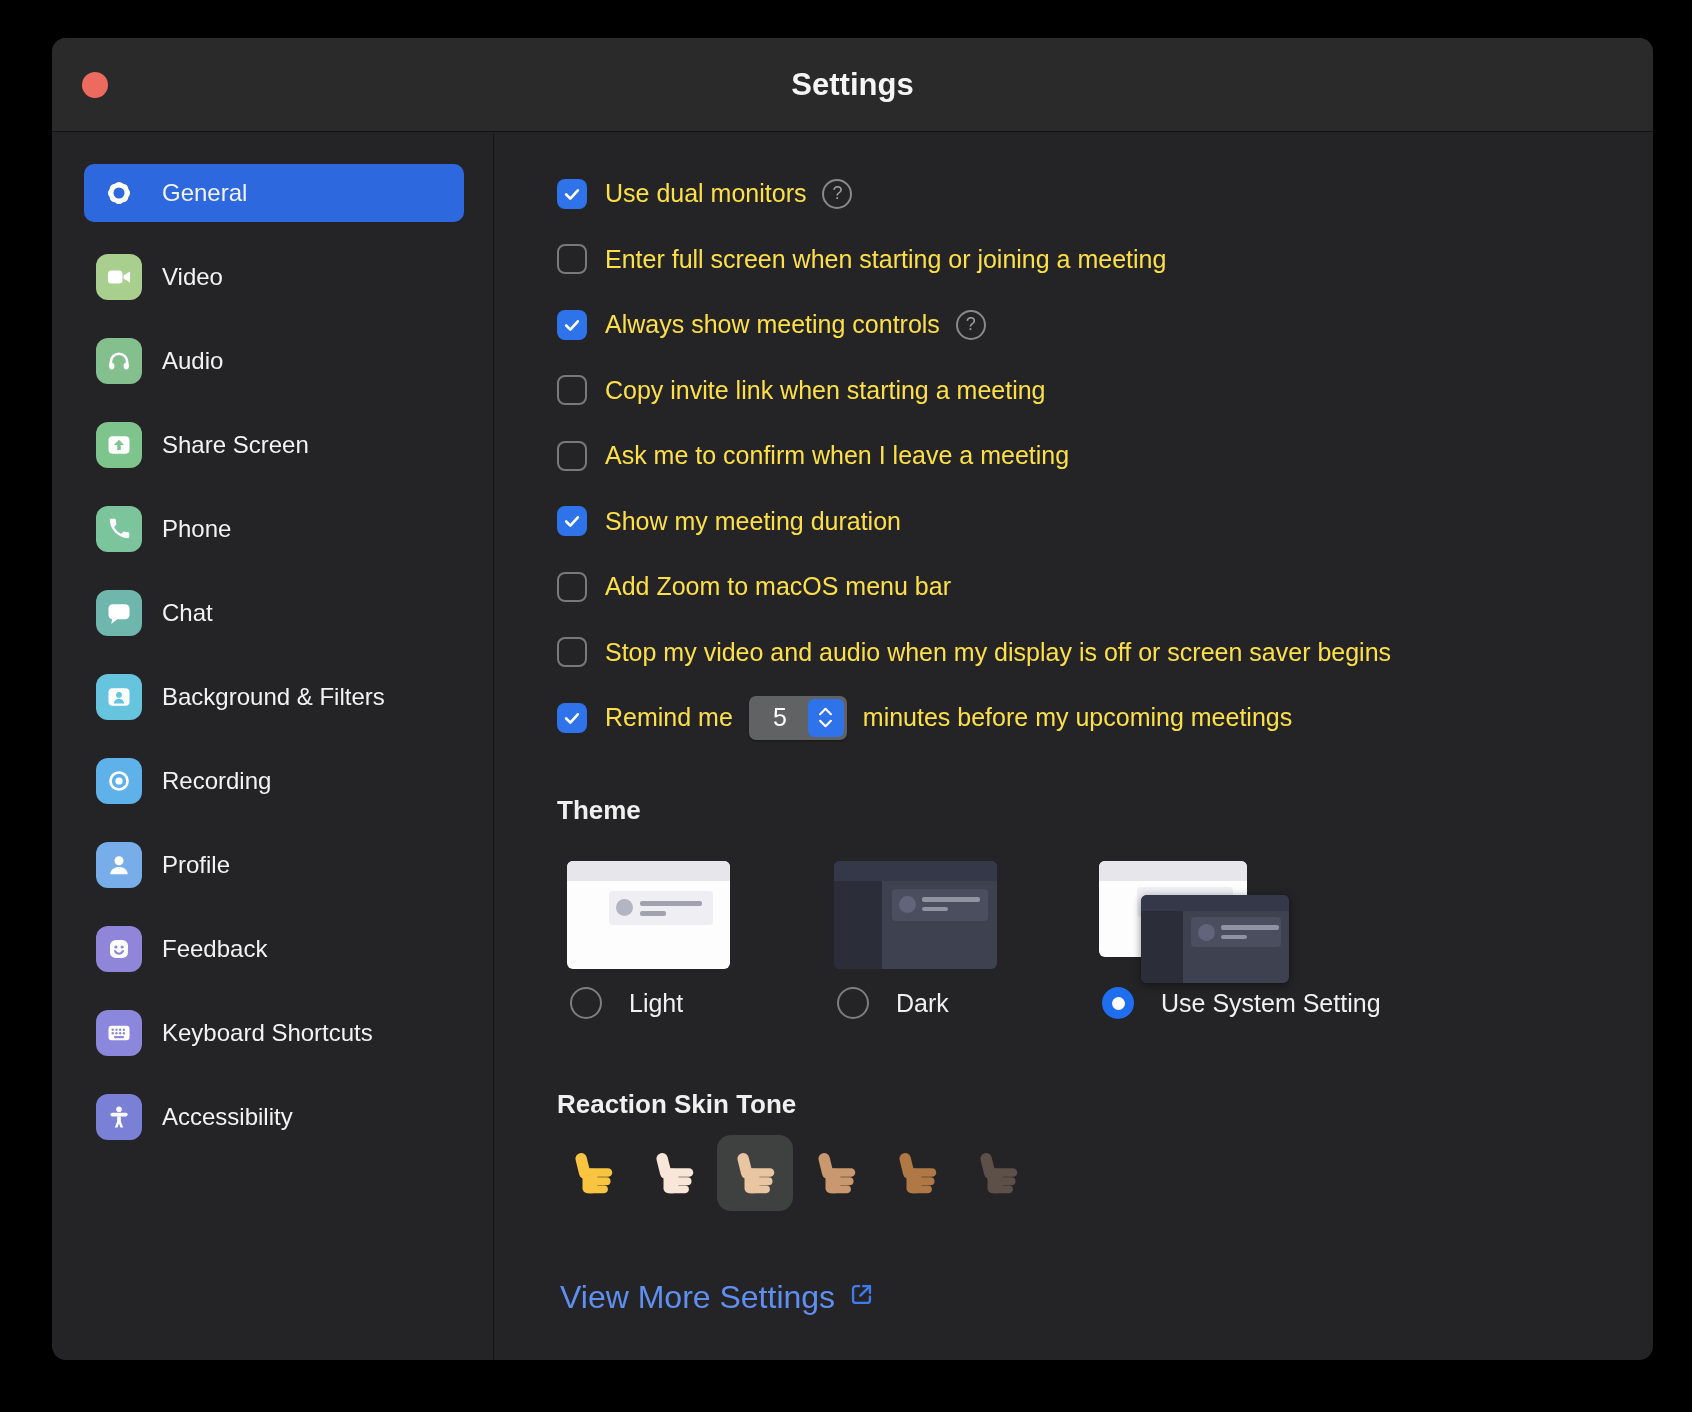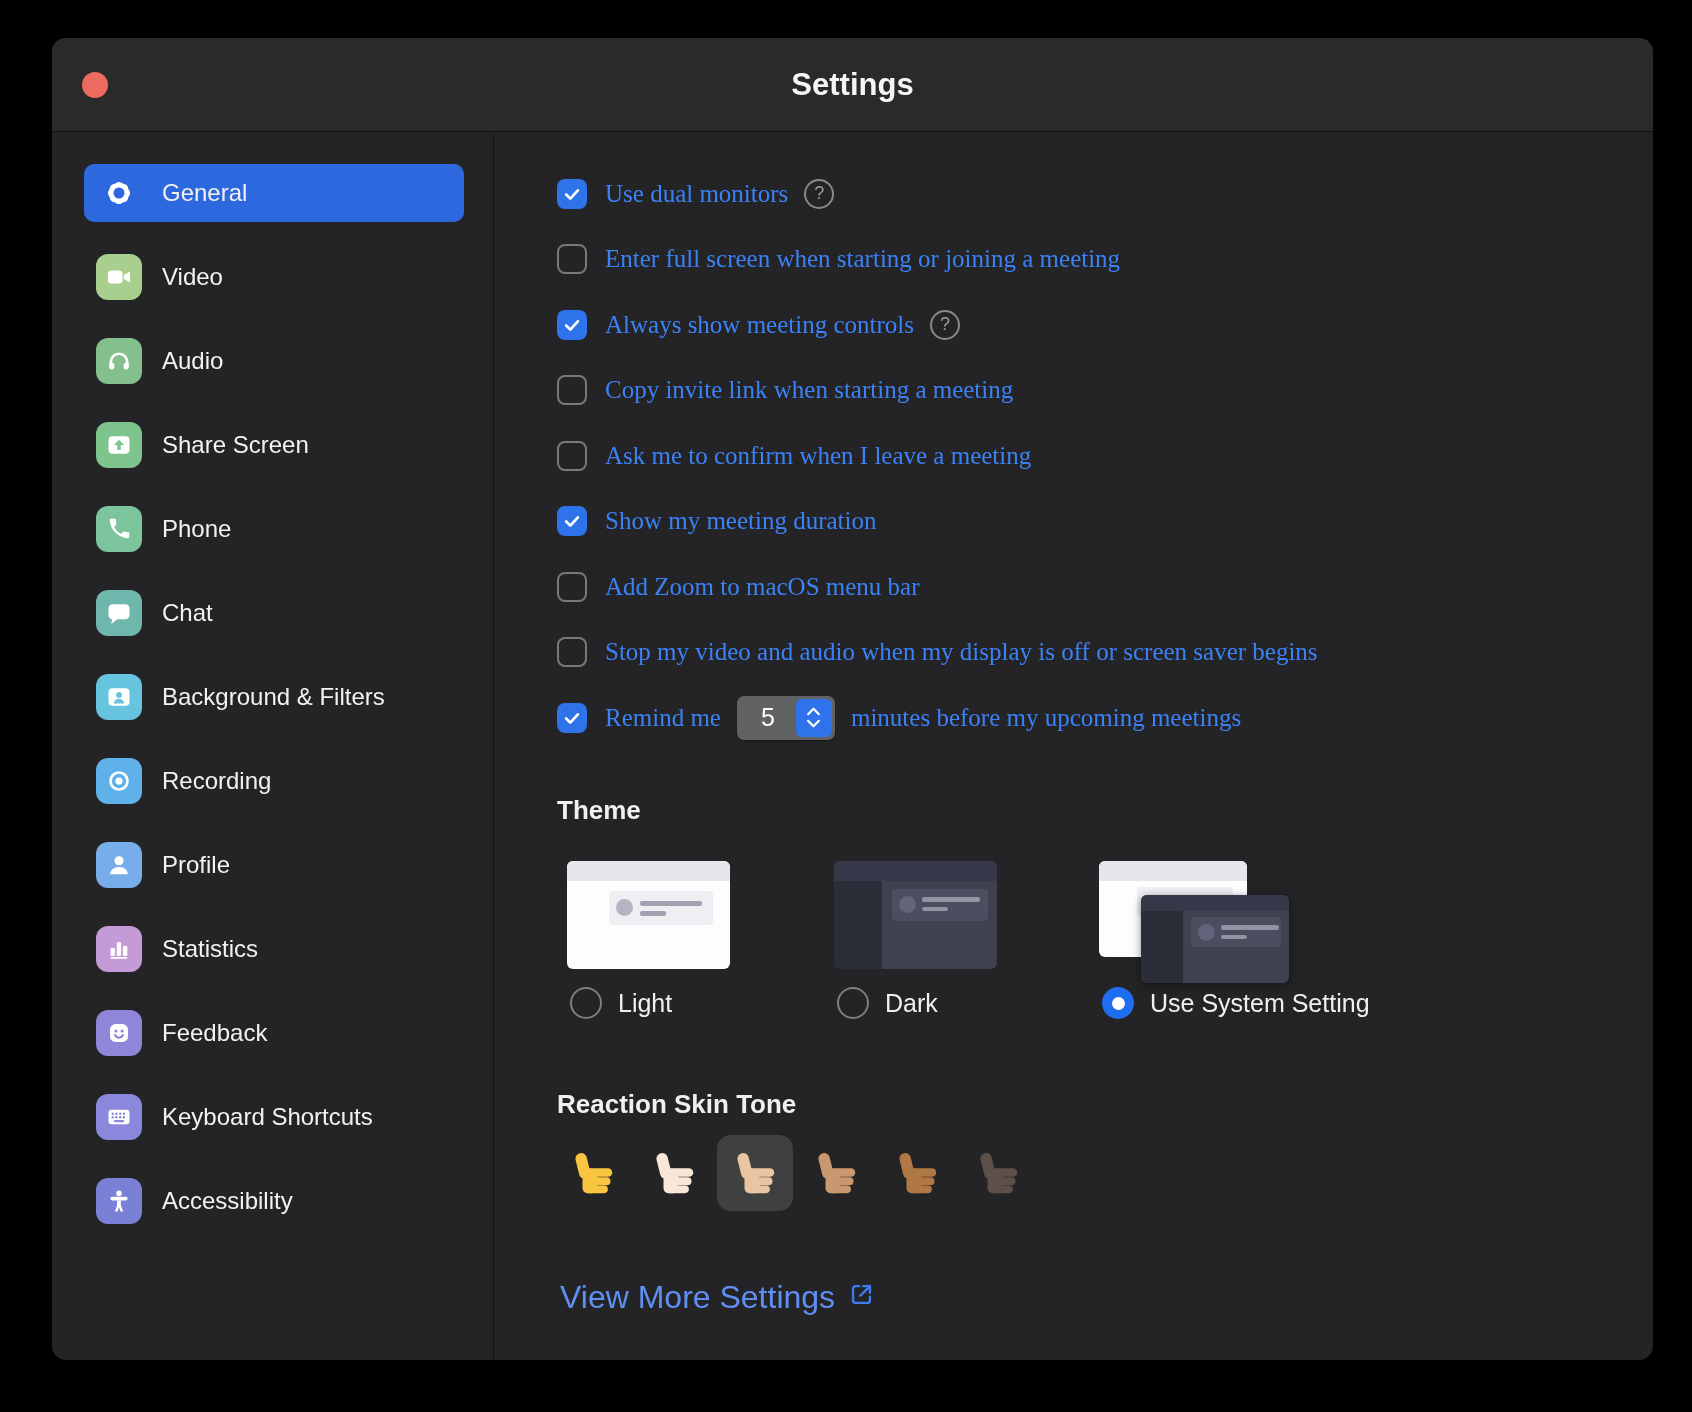--- a/index.html
+++ b/index.html
@@ -27,36 +27,36 @@
 
   
   .main { position:absolute; left:443px; top:95px; right:0; bottom:0; }
 
   .settings-list { position:absolute; top:28px; left:62px; right:24px; }
   .set-row { height:65.5px; display:flex; align-items:center; }
   .checkbox { width:30px; height:30px; border-radius:8px; flex:none;
               display:flex; align-items:center; justify-content:center; }
   .checkbox.unchecked { border:2.5px solid #797979; background:transparent; }
   .checkbox.checked { background:#2e73e9; }
-  .set-label { margin-left:18px; font-size:25px; color:#3b82f6; white-space:nowrap;font-family:Liberation Serif, serif; }
+  .set-label { margin-left:18px; font-size:25px; color:#fde047; white-space:nowrap; }
   .help { margin-left:16px; width:30px; height:30px; border-radius:50%; border:2px solid #898989;
           color:#a0a0a0; font-size:18px; display:flex; align-items:center; justify-content:center; }
 
   .stepper { display:inline-flex; align-items:center; margin:0 16px; background:#616263;
              border-radius:7px; padding:3px; height:44px; box-shadow:0 1px 2px rgba(0,0,0,.4); }
   .stepper-value { width:56px; color:#fff; font-size:25px; text-align:center; }
   .stepper-btns { width:36px; height:38px; background:#2e73e9; border-radius:6px;
                   display:flex; flex-direction:column; align-items:center; justify-content:center; gap:3px; }
 
   .section-title { position:absolute; left:62px; color:#f0f0f0; font-size:26px; font-weight:bold; }
   #theme-title { top:662px; }
   #skin-title { top:956px; }
 
   .theme-option { position:absolute; top:728px; width:210px; }
-  .t-radio { position:absolute; top:126px; left:3px; display:flex; align-items:center; gap:16px; }
+  .t-radio { position:absolute; top:126px; left:3px; display:flex; align-items:center; gap:27px; }
   .radio { width:32px; height:32px; border-radius:50%; flex:none;
            display:flex; align-items:center; justify-content:center; }
   .radio.unselected { border:2.5px solid #7e7e7e; }
   .radio.selected { background:#1f6ef0; }
   .radio-dot { width:13px; height:13px; border-radius:50%; background:#fff; }
   .radio-label { font-size:25px; color:#f0f0f0; white-space:nowrap; }
 
   
   .card { border-radius:6px; position:relative; overflow:hidden; }
   .card-light { width:163px; height:108px; background:#fdfdfd; }
@@ -182,31 +182,20 @@
           <span class="nav-label">Recording</span>
         </div>
         <div class="nav-item">
           <span class="icon-box" style="background: rgb(119, 174, 234);">
             <svg width="28" height="28" viewBox="0 0 24 24" fill="#fff">
      <circle cx="12" cy="8.4" r="3.9"></circle>
               <path d="M4.4 20c.6-4.2 3.8-6.2 7.6-6.2s7 2 7.6 6.2z"></path>
             </svg>
           </span>
           <span class="nav-label">Profile</span>
-        </div>
-        <div class="nav-item">
-          <span class="icon-box" style="background: rgb(197, 155, 215);">
-            <svg width="28" height="28" viewBox="0 0 24 24" fill="#fff">
-     <rect x="4.8" y="11" width="3.7" height="7" rx="1.3"></rect>
-     <rect x="10.1" y="6" width="3.7" height="12" rx="1.3"></rect>
-     <rect x="15.4" y="9.2" width="3.7" height="8.8" rx="1.3"></rect>
-     <rect x="4.8" y="18.8" width="14.3" height="1.6" rx="0.8"></rect>
-            </svg>
-          </span>
-          <span class="nav-label">Statistics</span>
         </div>
         <div class="nav-item">
           <span class="icon-box" style="background: rgb(143, 134, 217);">
             <svg width="28" height="28" viewBox="0 0 24 24">
      <rect x="4.3" y="4.3" width="15.4" height="15.4" rx="4.8" fill="#fff"></rect>
      <g fill="#8f86d9">
                 <circle cx="9.3" cy="10.3" r="1.35"></circle>
                 <circle cx="14.7" cy="10.3" r="1.35"></circle>
               </g>
      <path d="M8.6 13.7c.8 1.5 2.2 2.3 3.4 2.3s2.6-.8 3.4-2.3" fill="none" stroke="#8f86d9" stroke-width="1.7" stroke-linecap="round"></path>

